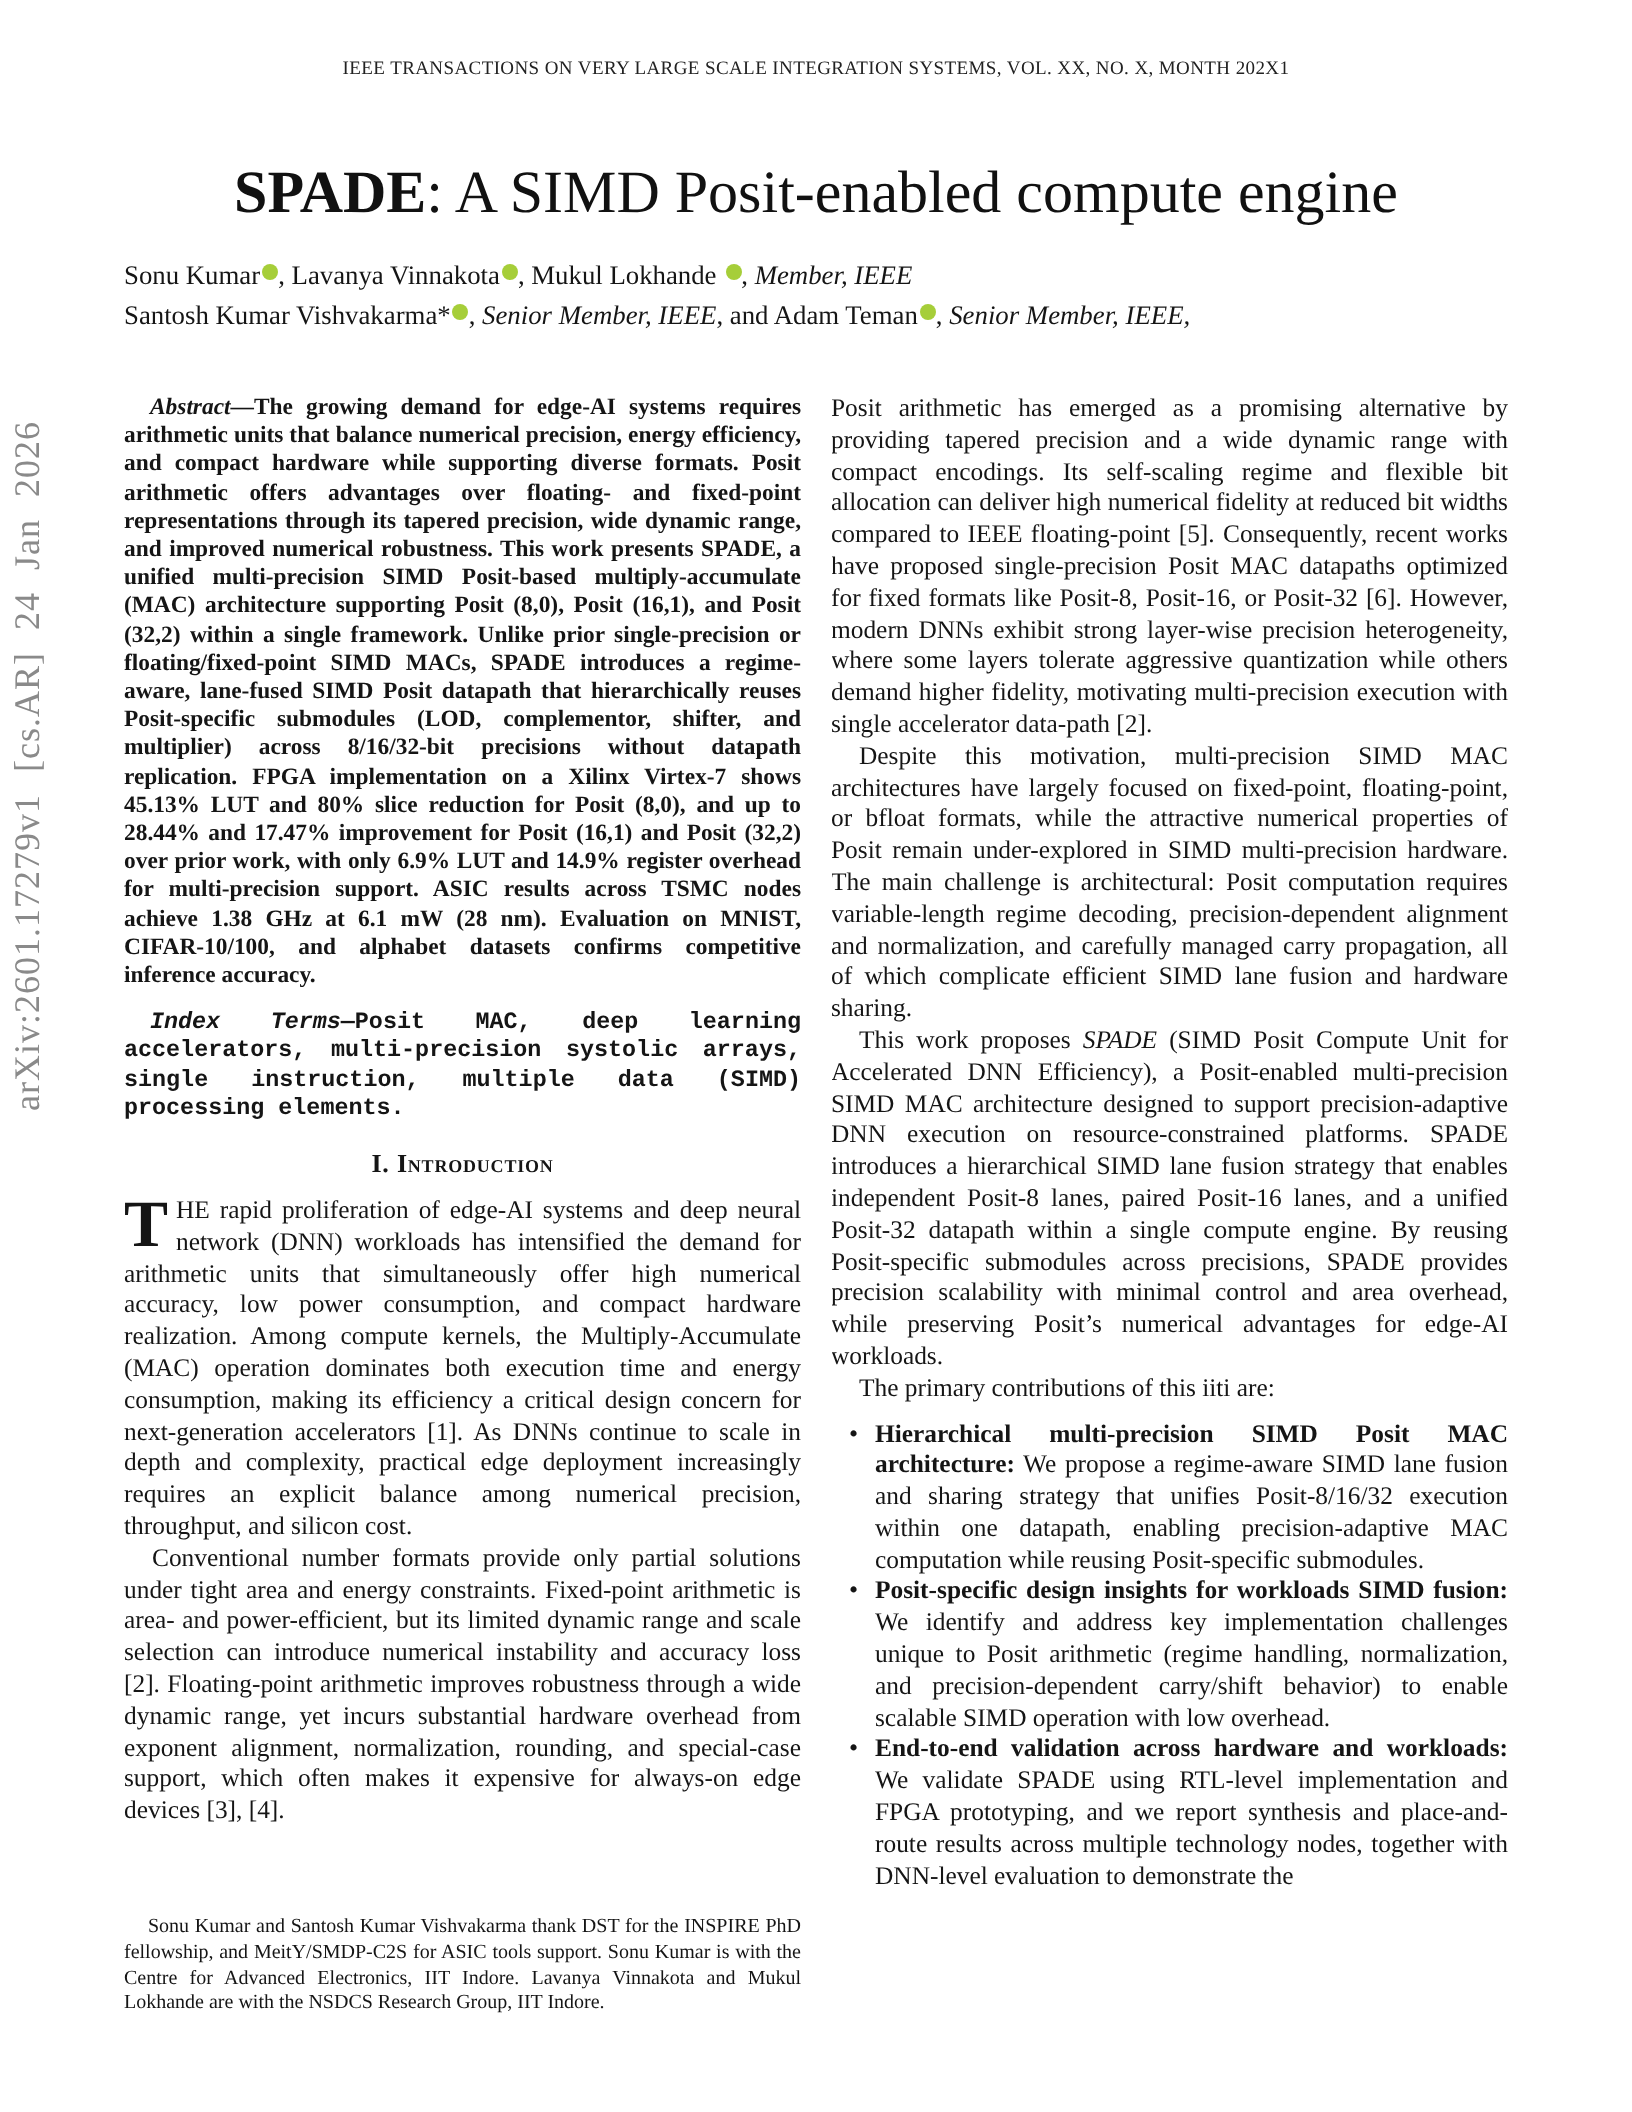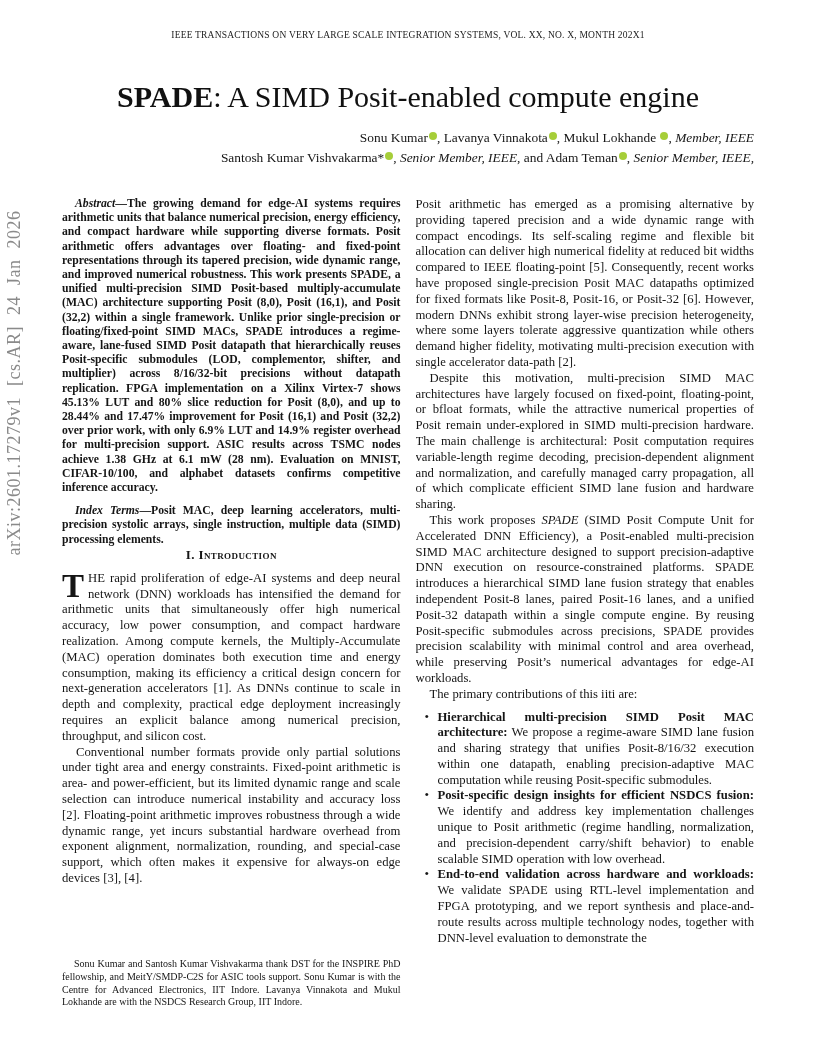--- a/index.html
+++ b/index.html
@@ -29,21 +29,21 @@
     font-size:18px;
     color:var(--watermark-gray,#8a8a8a);
     letter-spacing:0.5px;
     word-spacing:6px;
   }
 
   
   .title-block { margin-top:36px; text-align:center; }
   .title-line { font-size:30px; line-height:42px; color:#111; }
   .title-acronym { font-weight:bold; }
-  .authors-block { margin-top:10px; text-align:right; font-size:13.4px; line-height:19.5px; }
+  .authors-block { margin-top:10px; text-align:left; font-size:13.4px; line-height:19.5px; }
   .italic { font-style:italic; }
   .orcid {
     display:inline-block; width:8px; height:8px;
     background:var(--orcid-green,#A6CE39);
     border-radius:50%;
     vertical-align:2px;
     margin-left:1px;
   }
 
   
@@ -53,25 +53,25 @@
     height:812px;
   }
   .col { width:338.5px; overflow:hidden; display:flex; flex-direction:column; }
 
   .abstract, .index-terms {
     font-size:11.7px; line-height:14.2px;
     font-weight:bold;
     text-align:justify;
     text-indent:13px;
   }
-  .index-terms { margin-top:9px; }
+  .index-terms { margin-top:9px;font-family:Liberation Mono, monospace; }
   .abstract-label, .index-label { font-style:italic; }
 
   .section-heading {
-    margin-bottom:8px;
+    margin-top:13px; margin-bottom:8px;
     text-align:center;
     font-size:13px;
     font-variant:small-caps;
     letter-spacing:0.4px;
     text-indent:0;
   }
 
   .body-par {
     font-size:12.7px; line-height:15.8px;
     text-align:justify;
@@ -147,19 +147,19 @@
     </div>
 
     <div class="col">
       <p class="body-par no-indent">Posit arithmetic has emerged as a promising alternative by providing tapered precision and a wide dynamic range with compact encodings. Its self-scaling regime and flexible bit allocation can deliver high numerical fidelity at reduced bit widths compared to IEEE floating-point [5]. Consequently, recent works have proposed single-precision Posit MAC datapaths optimized for fixed formats like Posit-8, Posit-16, or Posit-32 [6]. However, modern DNNs exhibit strong layer-wise precision heterogeneity, where some layers tolerate aggressive quantization while others demand higher fidelity, motivating multi-precision execution with single accelerator data-path [2].</p>
       <p class="body-par">Despite this motivation, multi-precision SIMD MAC architectures have largely focused on fixed-point, floating-point, or bfloat formats, while the attractive numerical properties of Posit remain under-explored in SIMD multi-precision hardware. The main challenge is architectural: Posit computation requires variable-length regime decoding, precision-dependent alignment and normalization, and carefully managed carry propagation, all of which complicate efficient SIMD lane fusion and hardware sharing.</p>
       <p class="body-par"><span>This work proposes </span><span class="italic">SPADE</span><span> (SIMD Posit Compute Unit for Accelerated DNN Efficiency), a Posit-enabled multi-precision SIMD MAC architecture designed to support precision-adaptive DNN execution on resource-constrained platforms. SPADE introduces a hierarchical SIMD lane fusion strategy that enables independent Posit-8 lanes, paired Posit-16 lanes, and a unified Posit-32 datapath within a single compute engine. By reusing Posit-specific submodules across precisions, SPADE provides precision scalability with minimal control and area overhead, while preserving Posit’s numerical advantages for edge-AI workloads.</span></p>
       <p class="body-par">The primary contributions of this iiti are:</p>
 
       <ul class="contrib-list">
         <li><span class="bold">Hierarchical multi-precision SIMD Posit MAC architecture:</span><span> We propose a regime-aware SIMD lane fusion and sharing strategy that unifies Posit-8/16/32 execution within one datapath, enabling precision-adaptive MAC computation while reusing Posit-specific submodules.</span></li>
-        <li><span class="bold">Posit-specific design insights for efficient NSDCS fusion:</span><span> We identify and address key implementation challenges unique to Posit arithmetic (regime handling, normalization, and precision-dependent carry/shift behavior) to enable scalable SIMD operation with low overhead.</span></li>
+        <li><span class="bold">Posit-specific design insights for workloads SIMD fusion:</span><span> We identify and address key implementation challenges unique to Posit arithmetic (regime handling, normalization, and precision-dependent carry/shift behavior) to enable scalable SIMD operation with low overhead.</span></li>
         <li><span class="bold">End-to-end validation across hardware and workloads:</span><span> We validate SPADE using RTL-level implementation and FPGA prototyping, and we report synthesis and place-and-route results across multiple technology nodes, together with DNN-level evaluation to demonstrate the</span></li>
       </ul>
     </div>
 
   </div>
 </div>
 
 </body></html>

